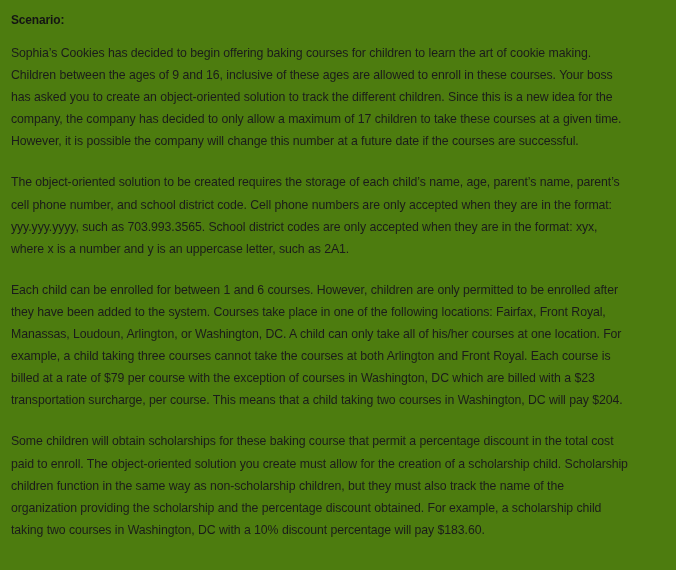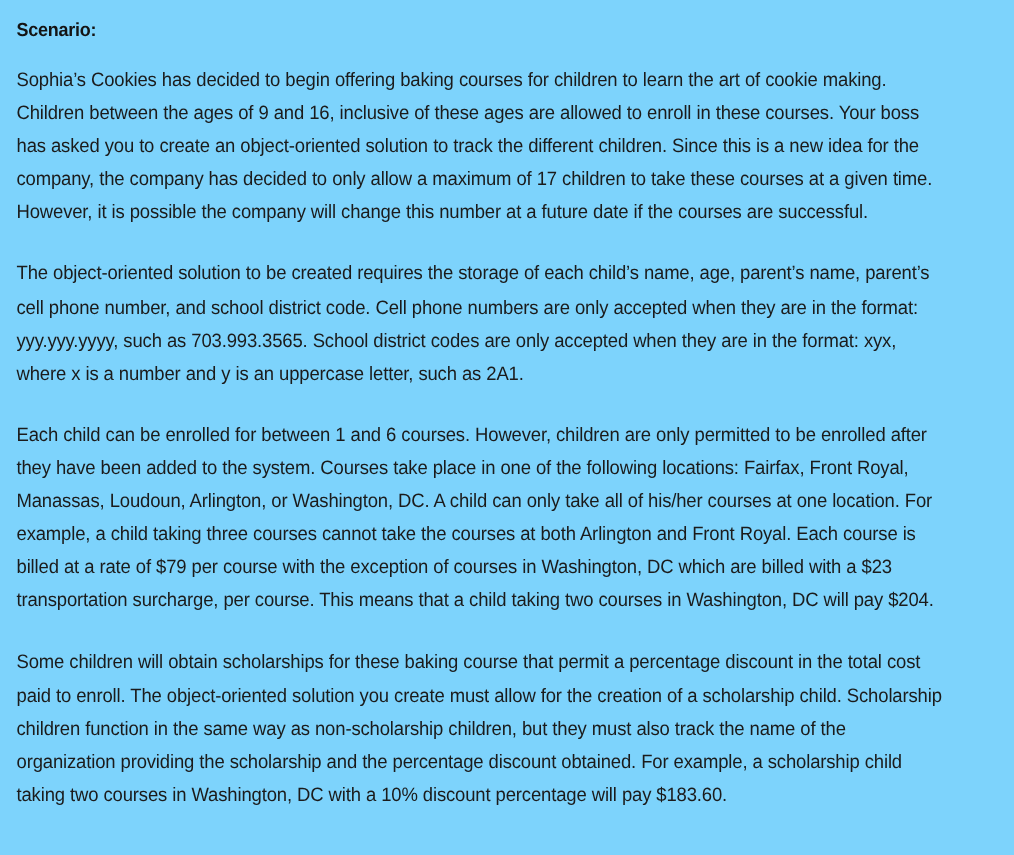--- a/index.html
+++ b/index.html
@@ -13,21 +13,21 @@
     overflow: hidden;
     font-family: "Liberation Sans", "DejaVu Sans", sans-serif;
     color: #1b1b1b;
     -webkit-font-smoothing: antialiased;
   }
   #document-page {
     box-sizing: border-box;
     width: 676px;
     height: 570px;
     padding: 9px 18px 0 11px;
-    background: #7dd3fc;
+    background: #4d7c0f;
   }
   .doc-heading {
     font-size: 12.6px;
     font-weight: bold;
     line-height: 22px;
     margin: 0 0 11px 0;
     letter-spacing: -0.15px;
     color: #141414;
     transform: scaleX(0.95);
     transform-origin: left top;

